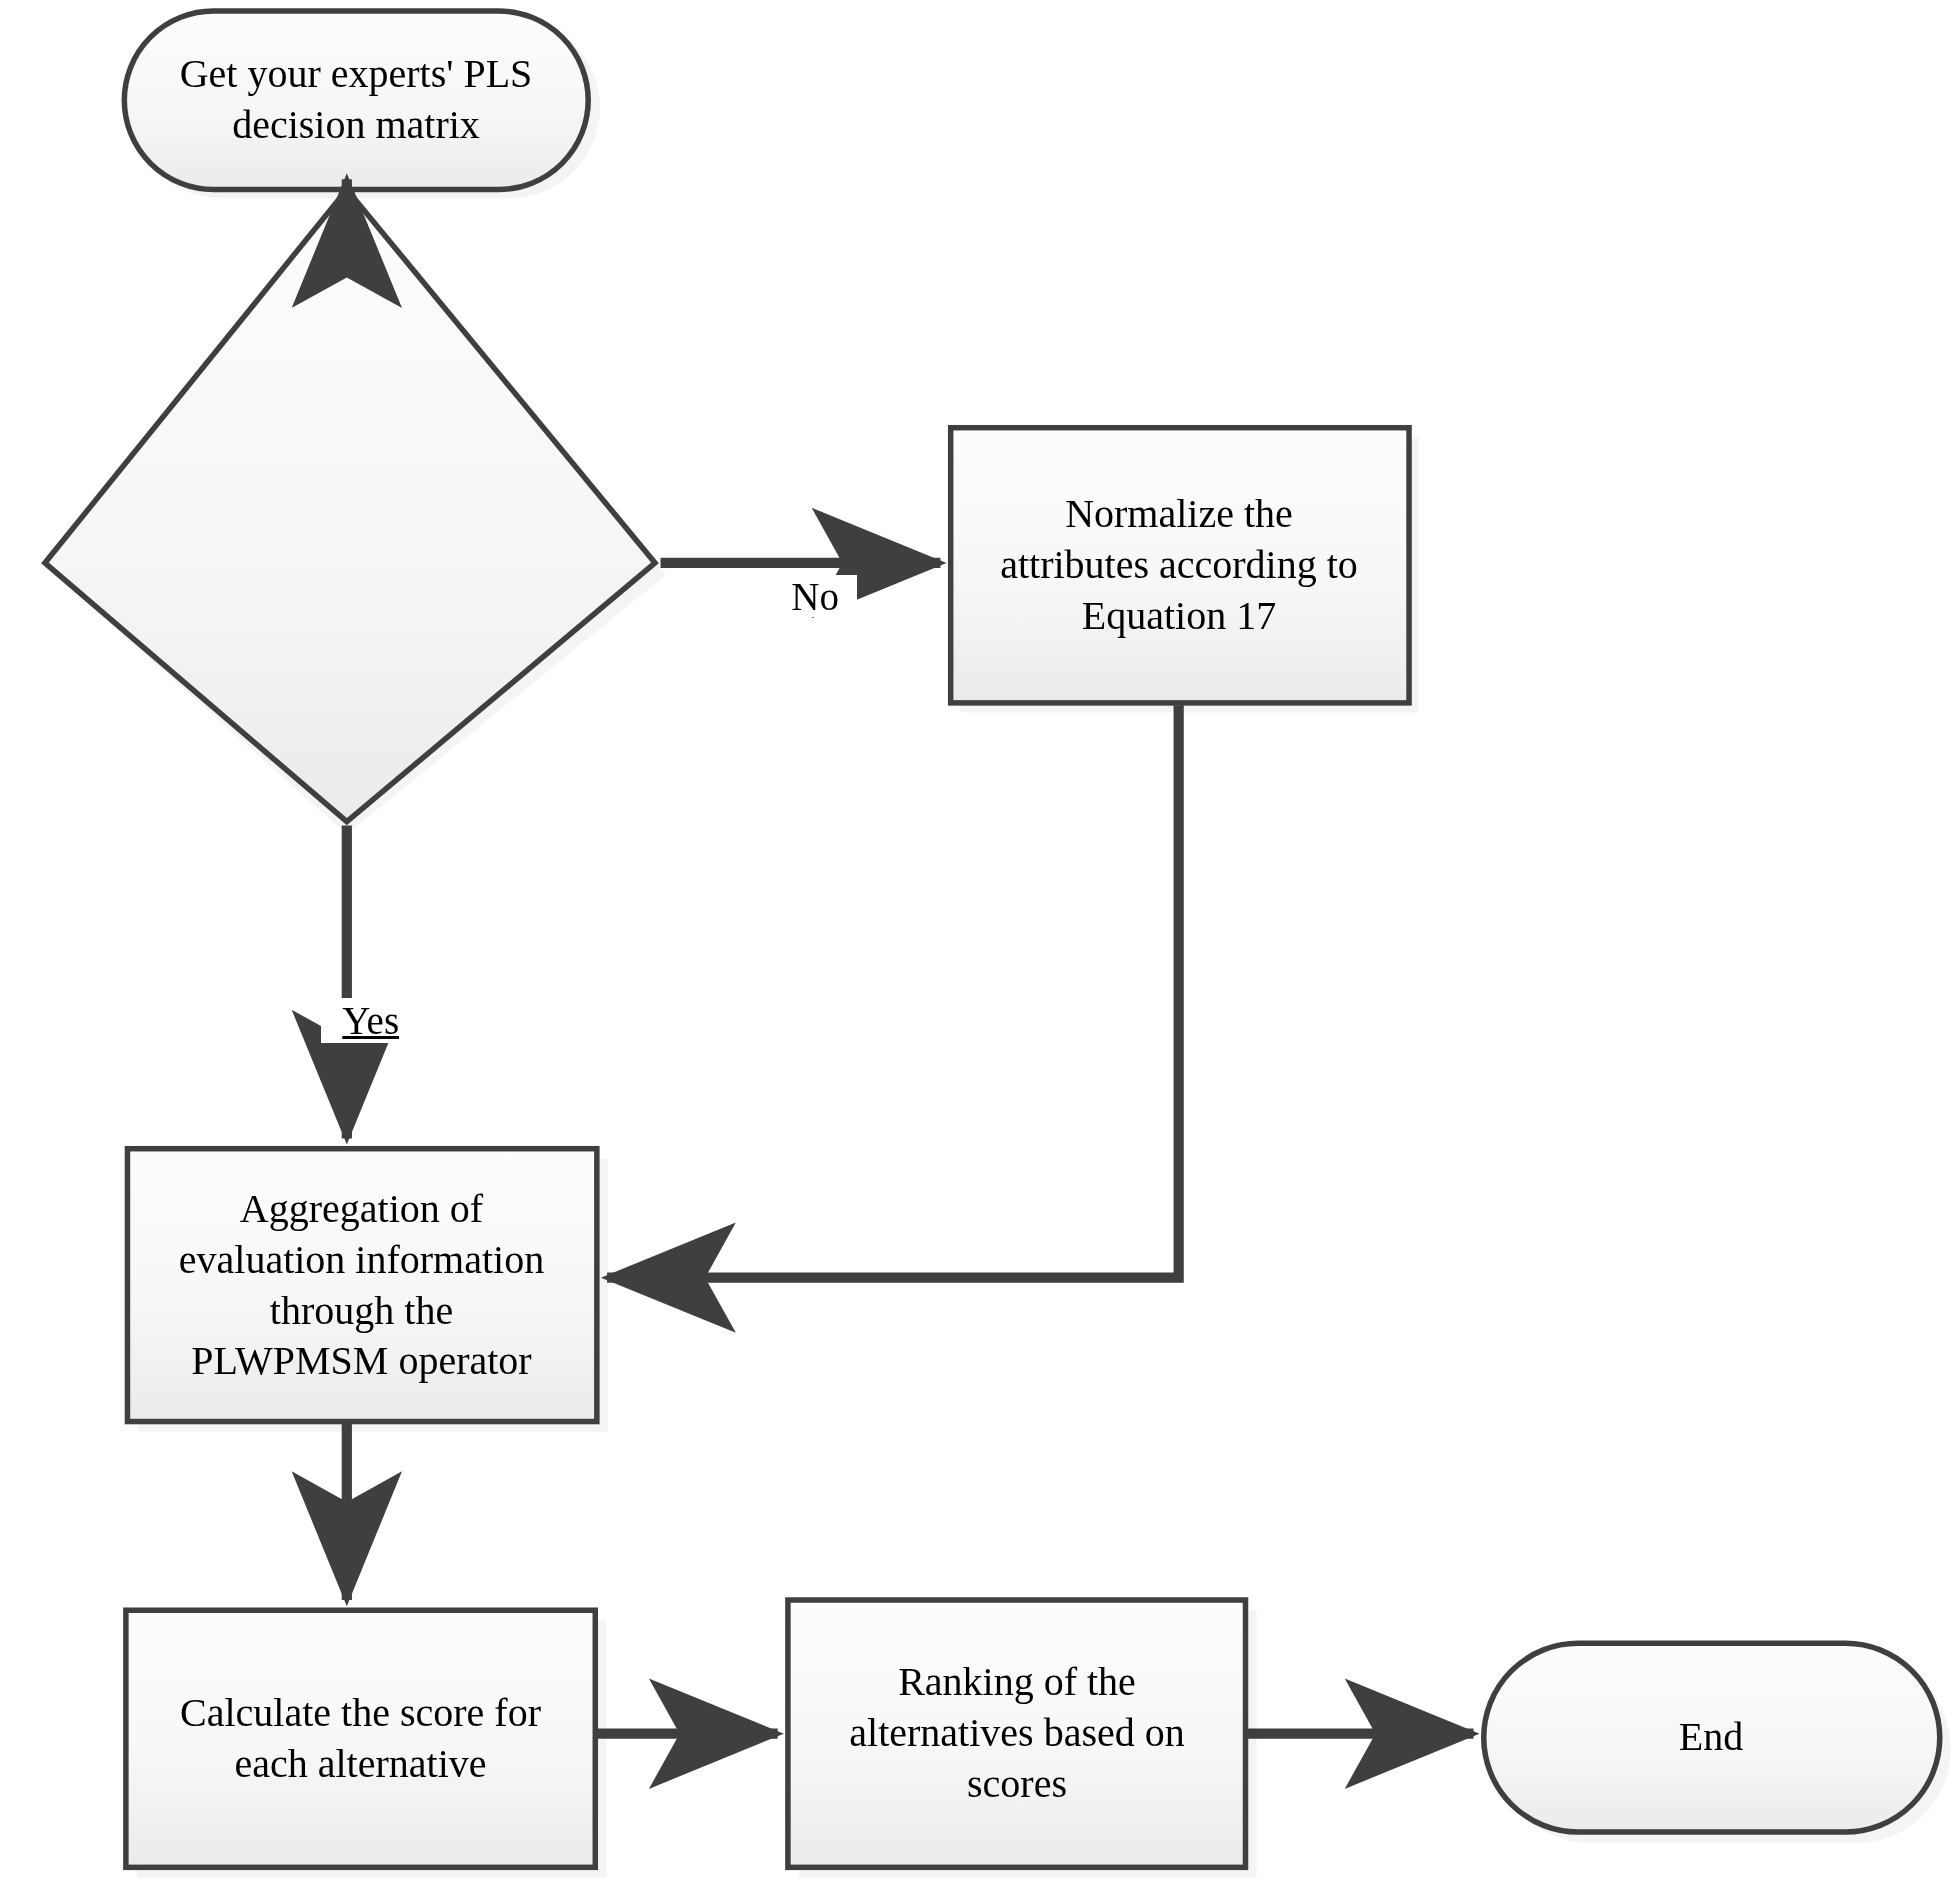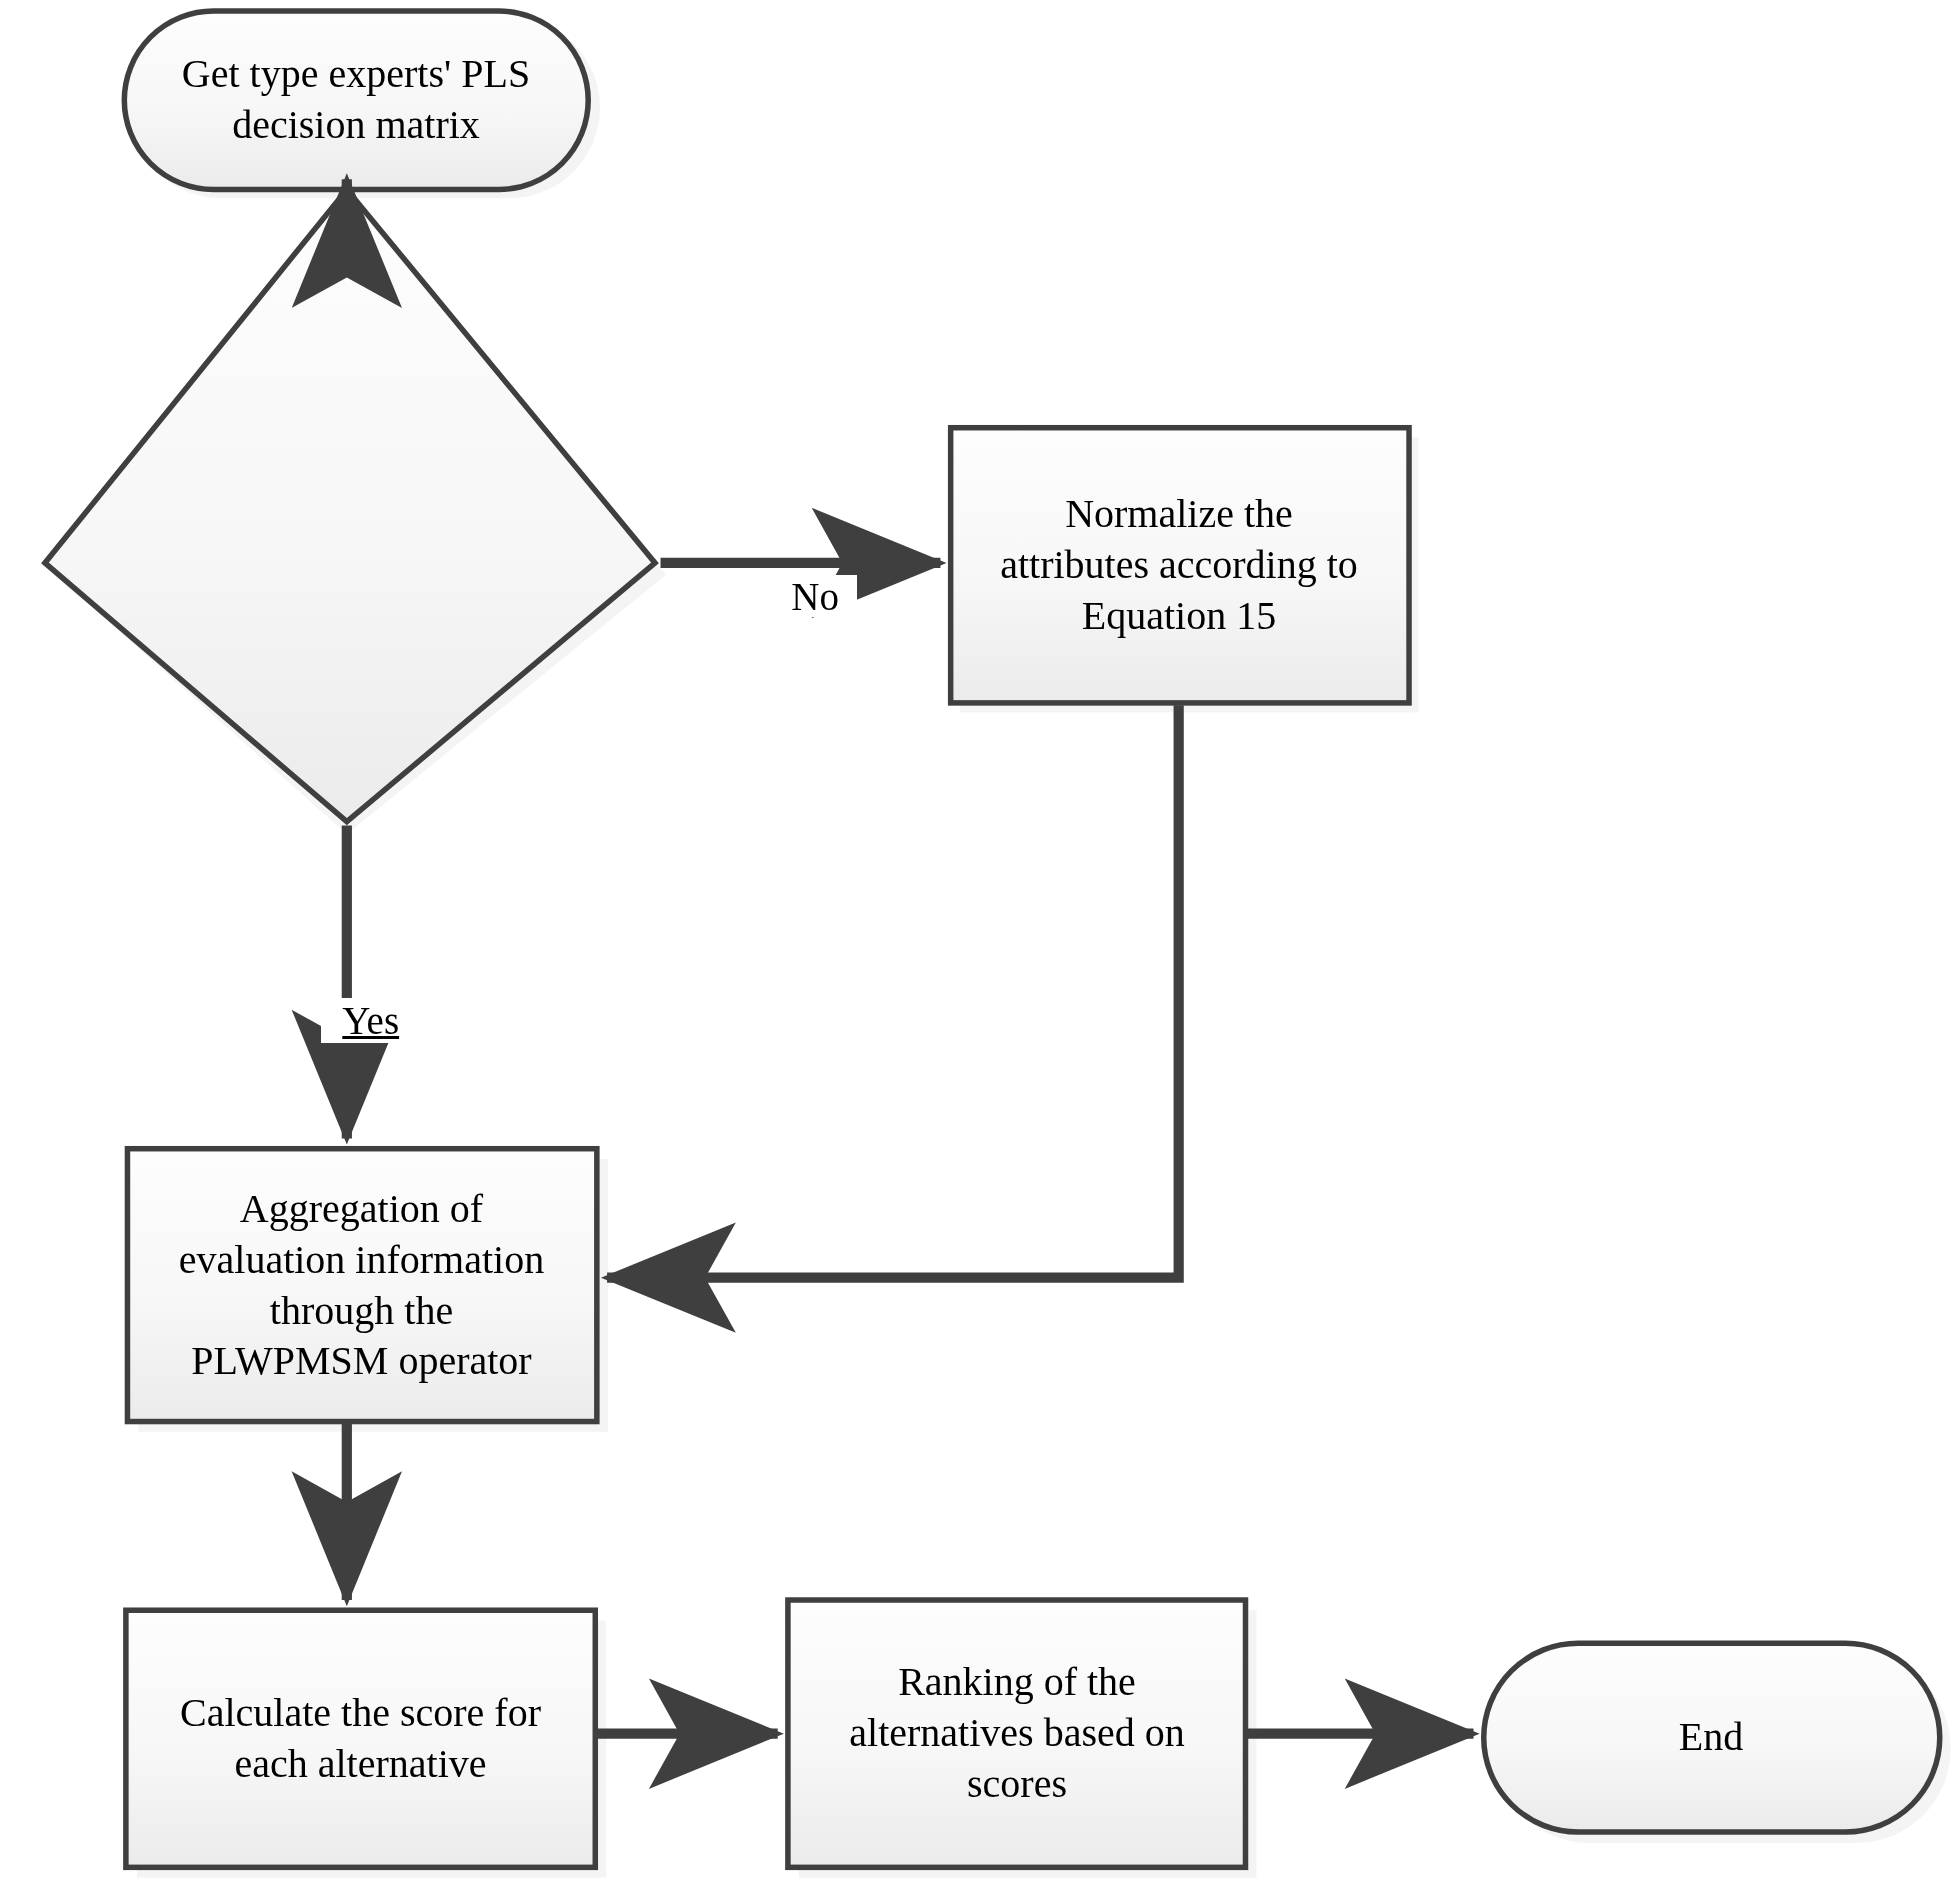--- a/index.html
+++ b/index.html
@@ -95,27 +95,27 @@
       <path d="M 1499 897 L 1499 1625 L 772 1625" marker-end="url(#arrowHead)"></path>
 
       <line x1="441" y1="1811" x2="441" y2="2035" marker-end="url(#arrowHead)"></line>
 
       <line x1="760" y1="2205" x2="989" y2="2205" marker-end="url(#arrowHead)"></line>
 
       <line x1="1587" y1="2205" x2="1874" y2="2205" marker-end="url(#arrowHead)"></line>
     </g>
   </svg>
 
-  <div class="node-label fs-main" style="left:124px; top:11px; width:464px; height:178px;">Get type experts' PLS
+  <div class="node-label fs-main" style="left:124px; top:11px; width:464px; height:178px;">Get your experts' PLS
 decision matrix</div>
 
 
   <div class="node-label fs-main" style="left:950px; top:428px; width:458px; height:275px;">Normalize the
 attributes according to
-Equation 15</div>
+Equation 17</div>
 
   <div class="node-label fs-main" style="left:127px; top:1149px; width:469px; height:273px;">Aggregation of
 evaluation information
 through the
 PLWPMSM operator</div>
 
   <div class="node-label fs-main" style="left:126px; top:1610px; width:469px; height:257px;">Calculate the score for
 each alternative</div>
 
   <div class="node-label fs-main" style="left:1483px; top:1643px; width:456px; height:189px;">End</div>

